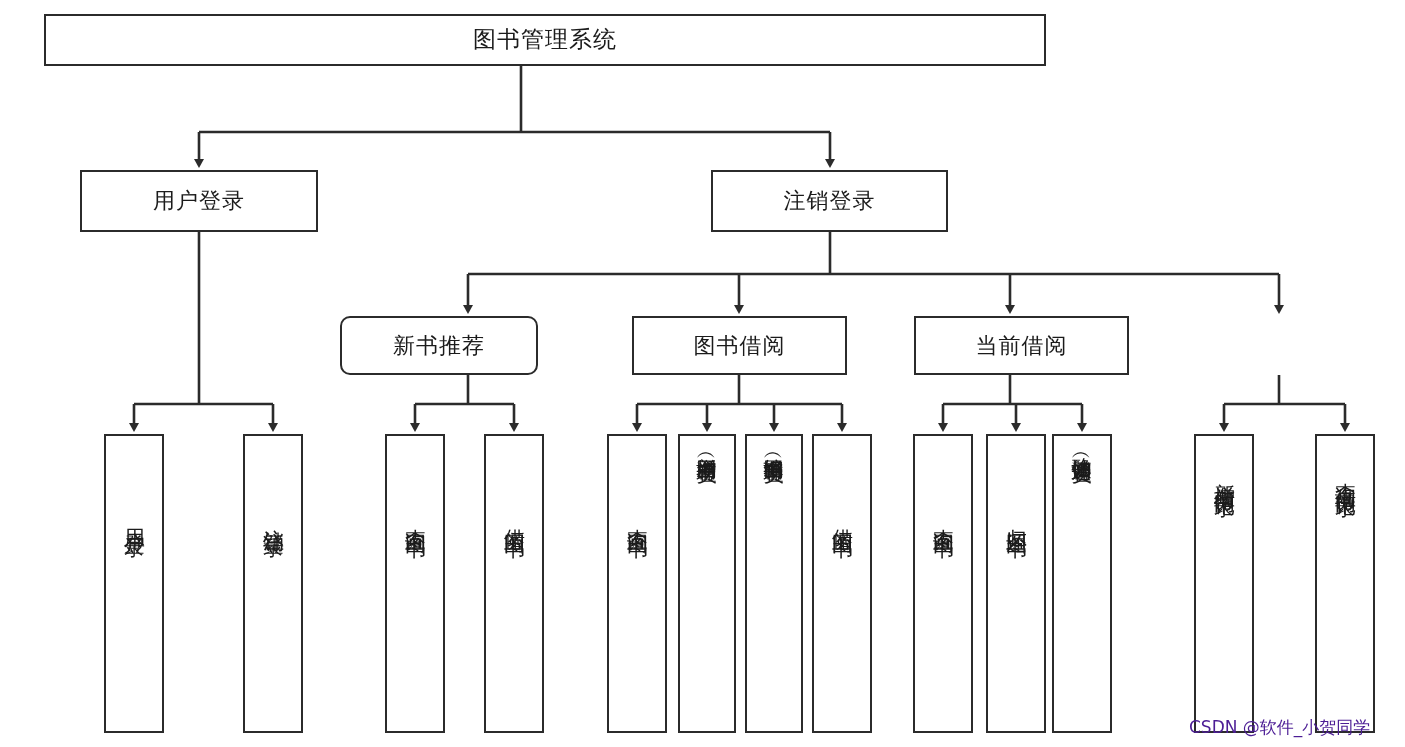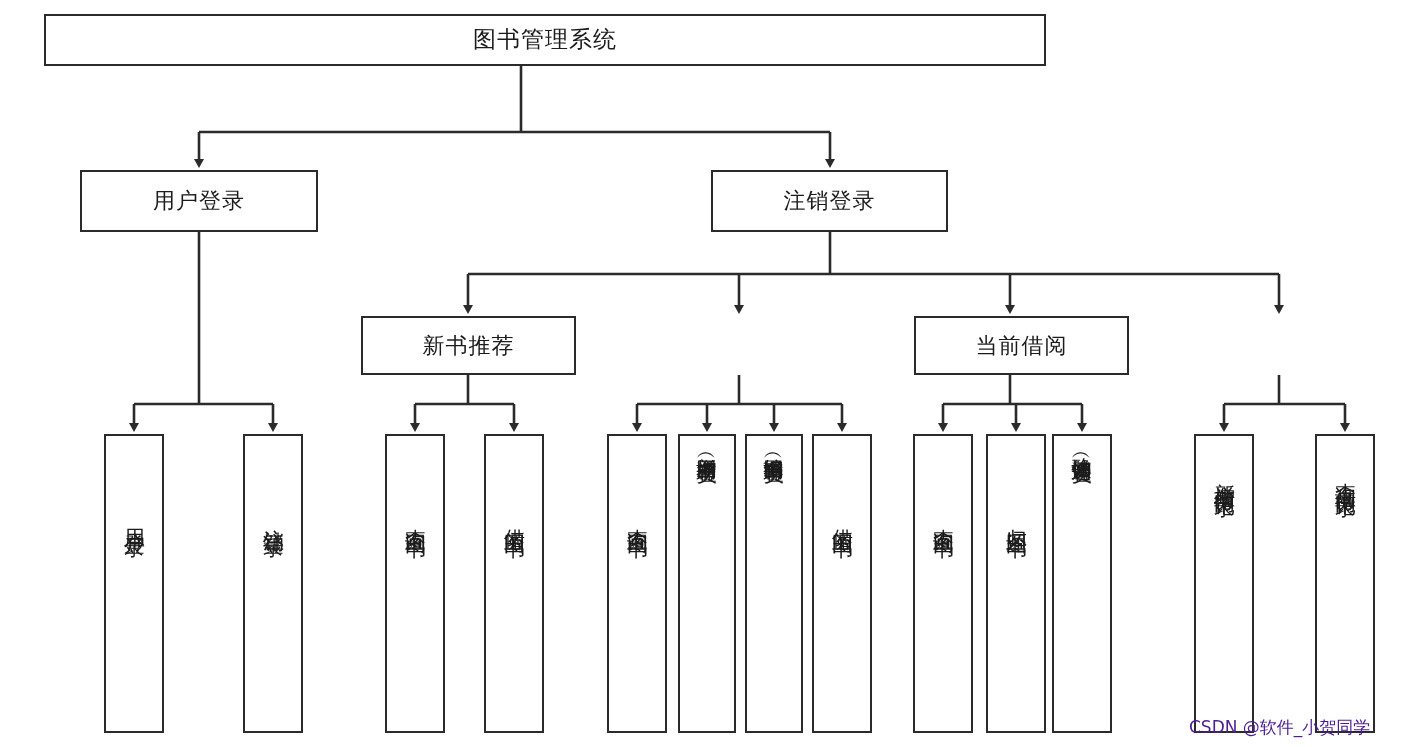--- a/index.html
+++ b/index.html
@@ -138,22 +138,25 @@
     <span class="node-label">图书管理系统</span>
   </div>
 
   <div class="node h" style="left:80px;top:170px;width:238px;height:62px;">
     <span class="node-label">用户登录</span>
   </div>
   <div class="node h" style="left:711px;top:170px;width:237px;height:62px;">
     <span class="node-label">注销登录</span>
   </div>
 
-  <div class="node h" style="left:361px;top:316px;width:215px;height:59px;">
+  <div class="node h" style="left:340px;top:316px;width:198px;height:59px;border-radius:10px;">
     <span class="node-label">新书推荐</span>
+  </div>
+  <div class="node h" style="left:632px;top:316px;width:215px;height:59px;">
+    <span class="node-label">图书借阅</span>
   </div>
   <div class="node h" style="left:914px;top:316px;width:215px;height:59px;">
     <span class="node-label">当前借阅</span>
   </div>
 
   <div class="node v" style="left:104px;top:434px;width:60px;height:299px;padding-top:76px;">
     <span class="node-label">用户登录</span>
   </div>
   <div class="node v" style="left:243px;top:434px;width:60px;height:299px;padding-top:76px;">
     <span class="node-label">注销登录</span>

